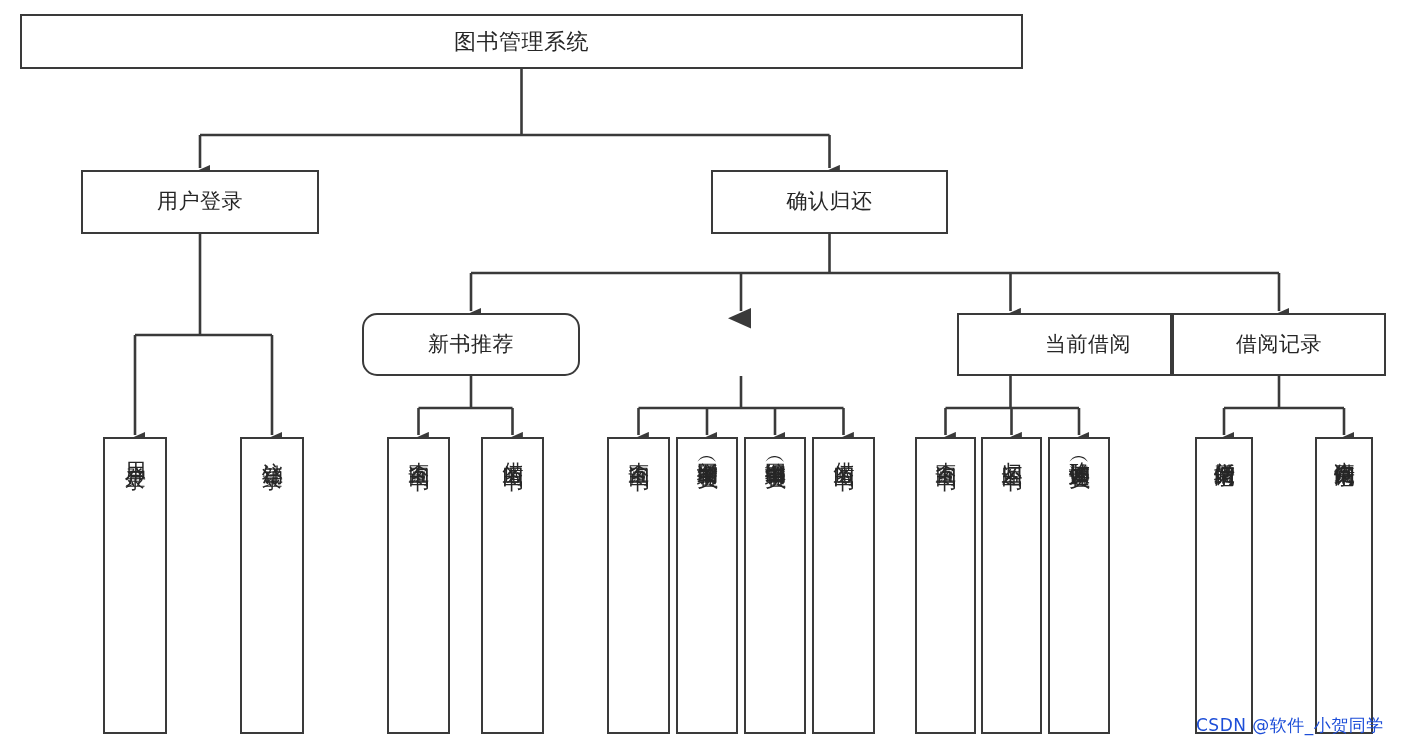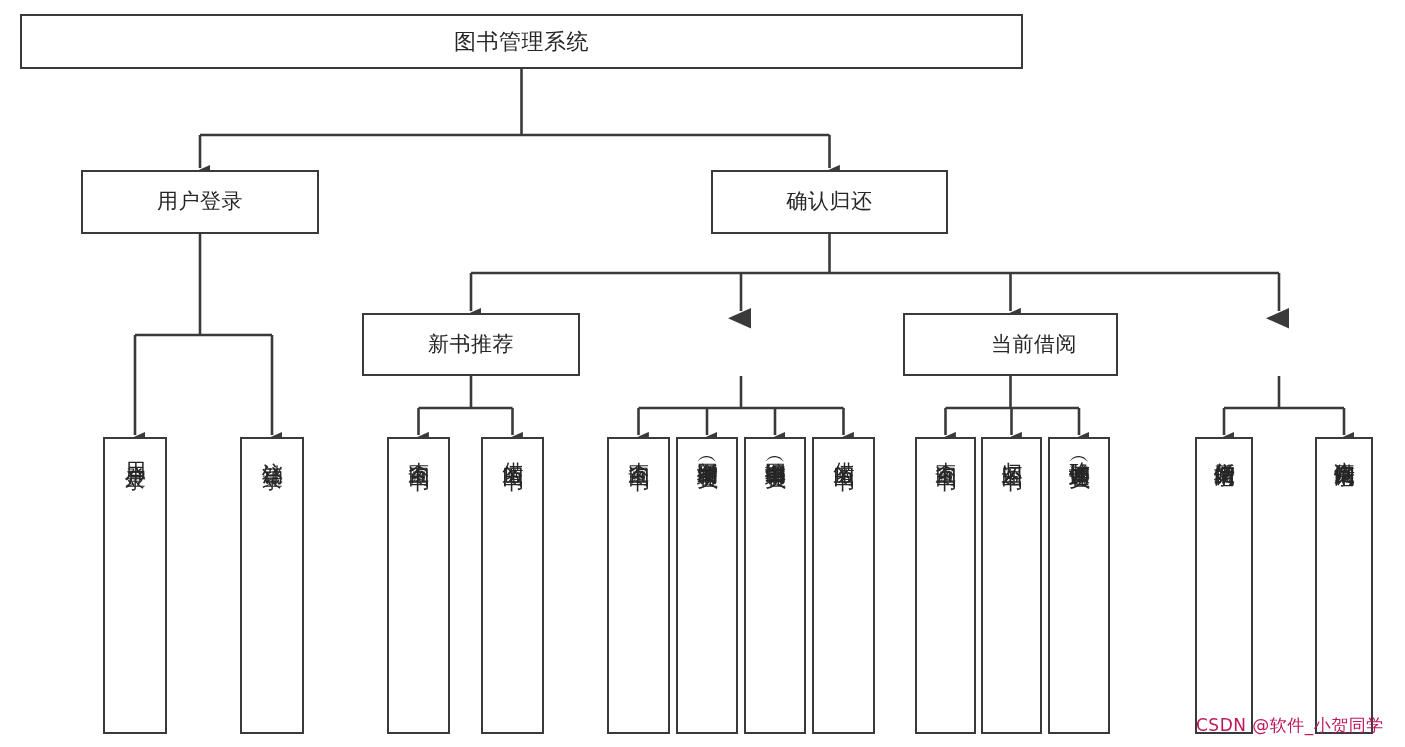--- a/index.html
+++ b/index.html
@@ -129,25 +129,28 @@
     <span class="label">图书管理系统</span>
   </div>
 
   <div class="node horiz" style="left: 81px; top: 170px; width: 238px; height: 64px;">
     <span class="label">用户登录</span>
   </div>
   <div class="node horiz" style="left: 711px; top: 170px; width: 237px; height: 64px;">
     <span class="label">确认归还</span>
   </div>
 
-  <div class="node horiz" style="left: 362px; top: 313px; width: 218px; height: 63px;">
+  <div class="node horiz" style="left: 362px; top: 313px; width: 218px; height: 63px; border-radius: 15px;">
     <span class="label">新书推荐</span>
   </div>
-  <div class="node horiz" style="left: 903px; top: 313px; width: 215px; height: 63px; padding-left: 47px;">
+  <div class="node horiz" style="left: 957px; top: 313px; width: 215px; height: 63px; padding-left: 47px;">
     <span class="label">当前借阅</span>
+  </div>
+  <div class="node horiz" style="left: 1172px; top: 313px; width: 214px; height: 63px;">
+    <span class="label">借阅记录</span>
   </div>
 
   <div class="node vert" style="left: 103px; top: 437px; width: 64px; height: 297px;">
     <span class="label">用户登录</span>
   </div>
   <div class="node vert" style="left: 240px; top: 437px; width: 64px; height: 297px;">
     <span class="label">注销登录</span>
   </div>
   <div class="node vert" style="left: 387px; top: 437px; width: 63px; height: 297px;">
     <span class="label">查询图书</span>
@@ -176,15 +179,15 @@
   <div class="node vert tall" style="left: 1048px; top: 437px; width: 62px; height: 297px;">
     <span class="label">确认归还（管理员）</span>
   </div>
   <div class="node vert tall" style="left: 1195px; top: 437px; width: 58px; height: 297px;">
     <span class="label">新增借阅记录</span>
   </div>
   <div class="node vert tall" style="left: 1315px; top: 437px; width: 58px; height: 297px;">
     <span class="label">查询借阅记录</span>
   </div>
 
-  <div class="watermark" style="left: 1196px; top: 714px; color: #be185d;">CSDN @软件_小贺同学</div>
+  <div class="watermark" style="left: 1196px; top: 714px; color: #1d4ed8;">CSDN @软件_小贺同学</div>
 
 </div>
 
 </body></html>

